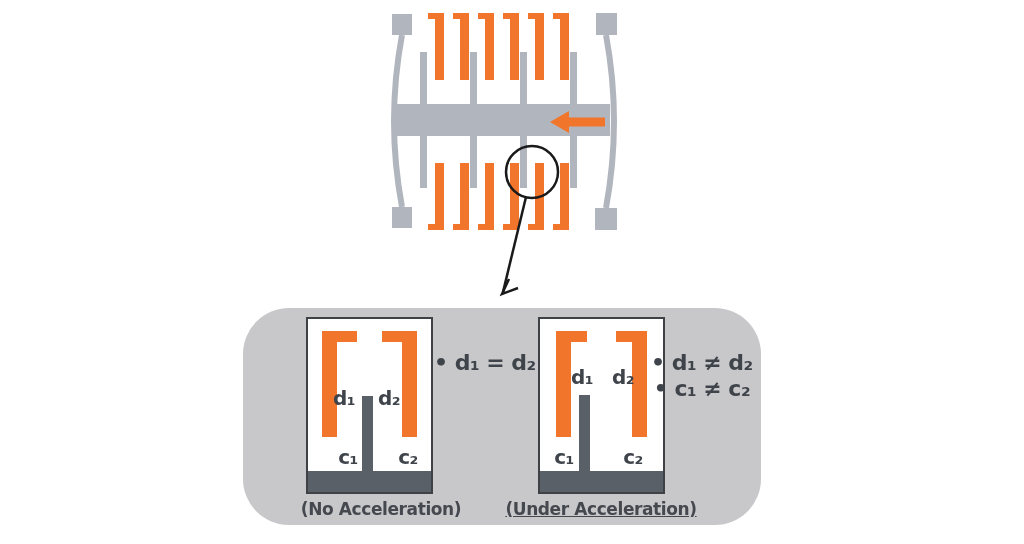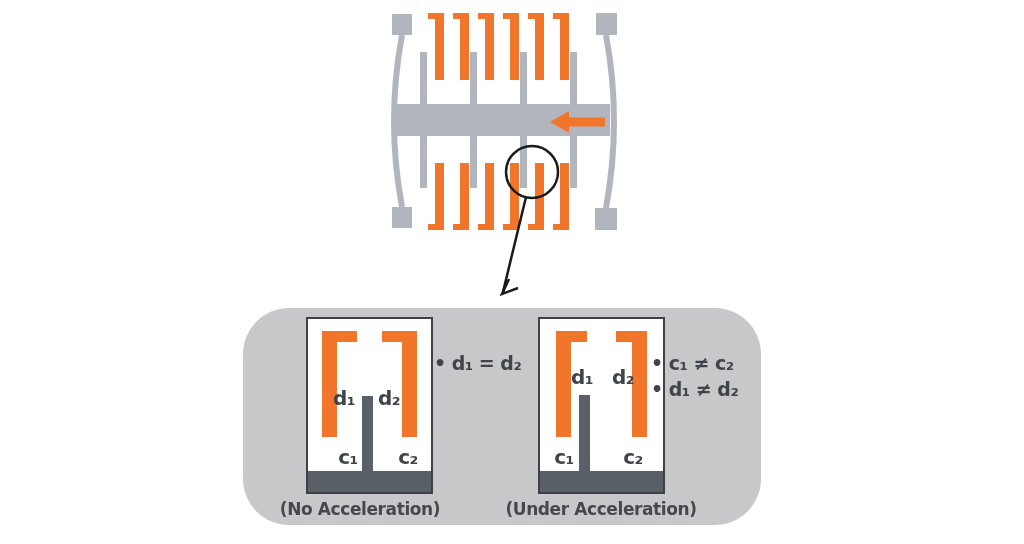--- a/index.html
+++ b/index.html
@@ -46,32 +46,32 @@
   .box-b .lbl-d2 { left:83px; top:58px; }
   .box-b .lbl-c1 { left:24px; top:138px; }
   .box-b .lbl-c2 { left:93px; top:138px; }
 
   .lbl {
     position:absolute; transform:translate(-50%,-50%);
     font-weight:700; font-size:20px; color:#3F444B; white-space:nowrap;
     letter-spacing:-0.5px;
   }
   .bullets {
-    position:absolute; font-weight:700; font-size:19px; line-height:26px;
-    color:#3F444B; white-space:nowrap; letter-spacing:-0.5px;
+    position:absolute; font-weight:700; font-size:22px; line-height:26px;
+    color:#3F444B; white-space:nowrap; letter-spacing:-0.5px;text-align:center;
   }
   .bullets-a { left:191px; top:42px; }
   .bullets-b { left:408px; top:42px; }
   .caption {
     position:absolute; transform:translateX(-50%); top:191px;
     font-weight:700; font-size:17px; color:#45494F; white-space:nowrap;
     letter-spacing:-0.4px;
   }
-  .caption-a { left:117px; }
-  .caption-b { left:358px; }
+  .caption-a { left:138px; }
+  .caption-b { left:358px;text-decoration:underline; }
 </style>
 </head>
 <body>
 
 <div class="stage">
 
   <svg class="topdiagram" width="264" height="306" viewBox="378 0 264 306">
 
     <g fill="none" stroke-width="6" stroke="#B1B5BD">
       <path d="M 402,35 Q 386,121 402,207"></path>
@@ -189,20 +189,20 @@
       <div class="el bracket-r-bar"></div>
       <div class="mass base"></div>
       <div class="mass finger"></div>
       <div class="lbl lbl-d1">d₁</div>
       <div class="lbl lbl-d2">d₂</div>
       <div class="lbl lbl-c1">c₁</div>
       <div class="lbl lbl-c2">c₂</div>
     </div>
 
     <div class="bullets bullets-b">
+      <div>• d₁ ≠ d₂</div>
       <div>• c₁ ≠ c₂</div>
-      <div>• d₁ ≠ d₂</div>
     </div>
 
     <div class="caption caption-a">(No Acceleration)</div>
     <div class="caption caption-b">(Under Acceleration)</div>
   </div>
 </div>
 
 </body></html>

